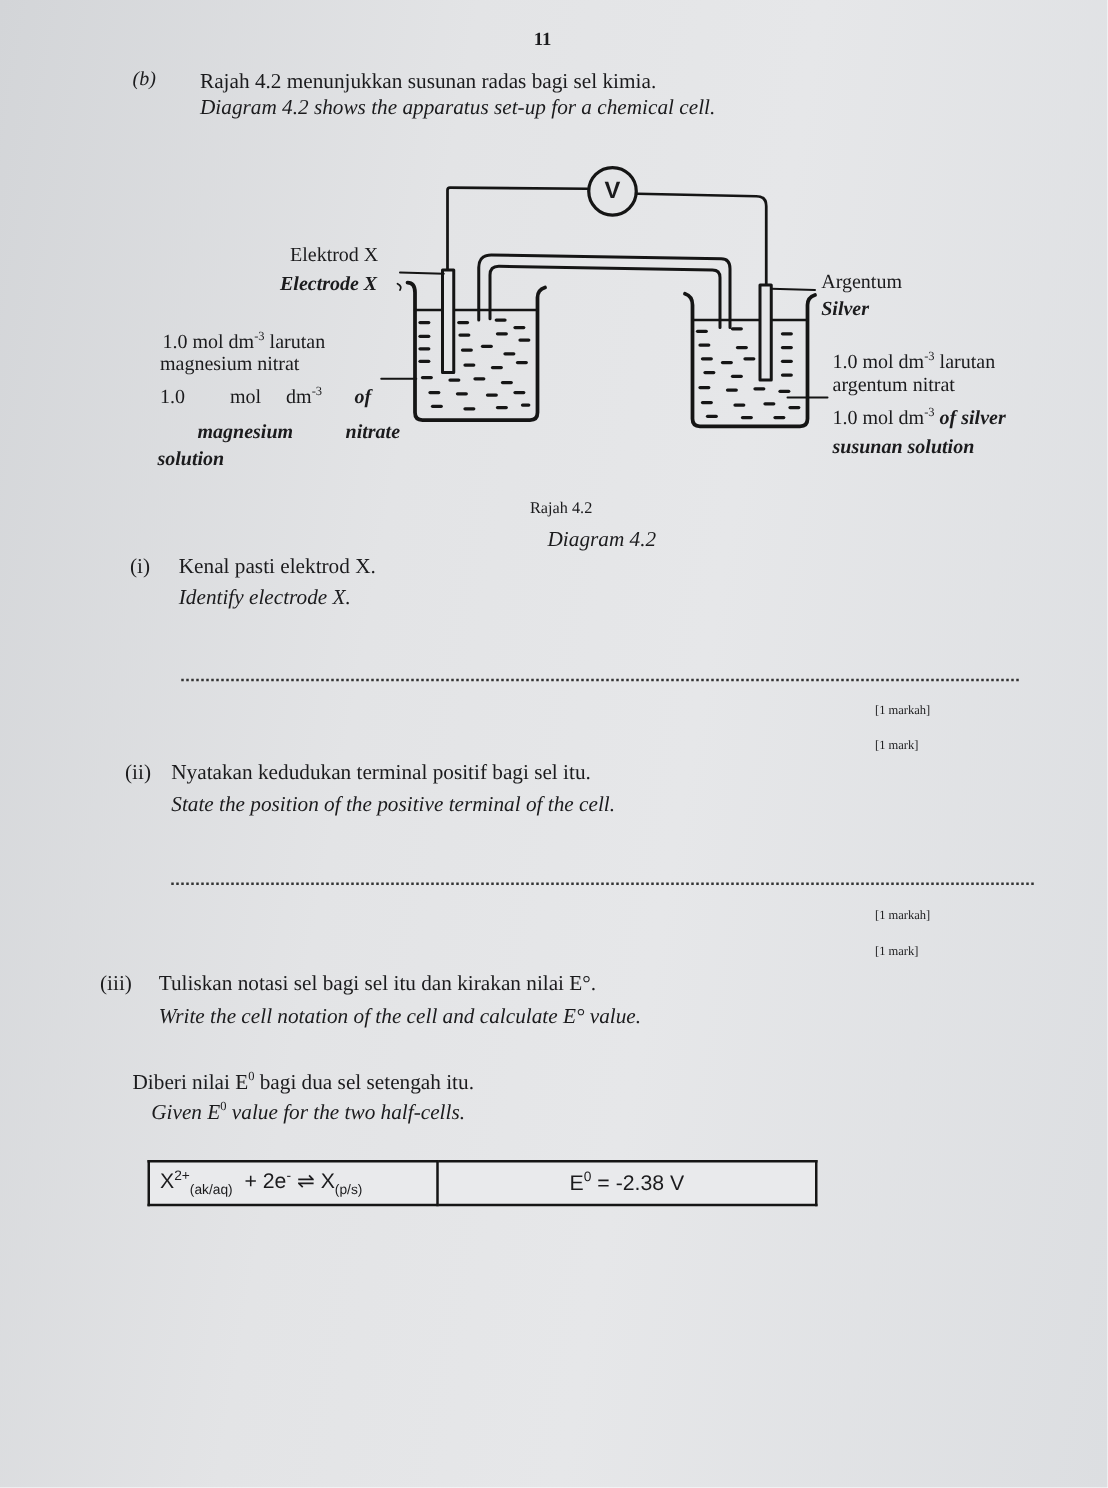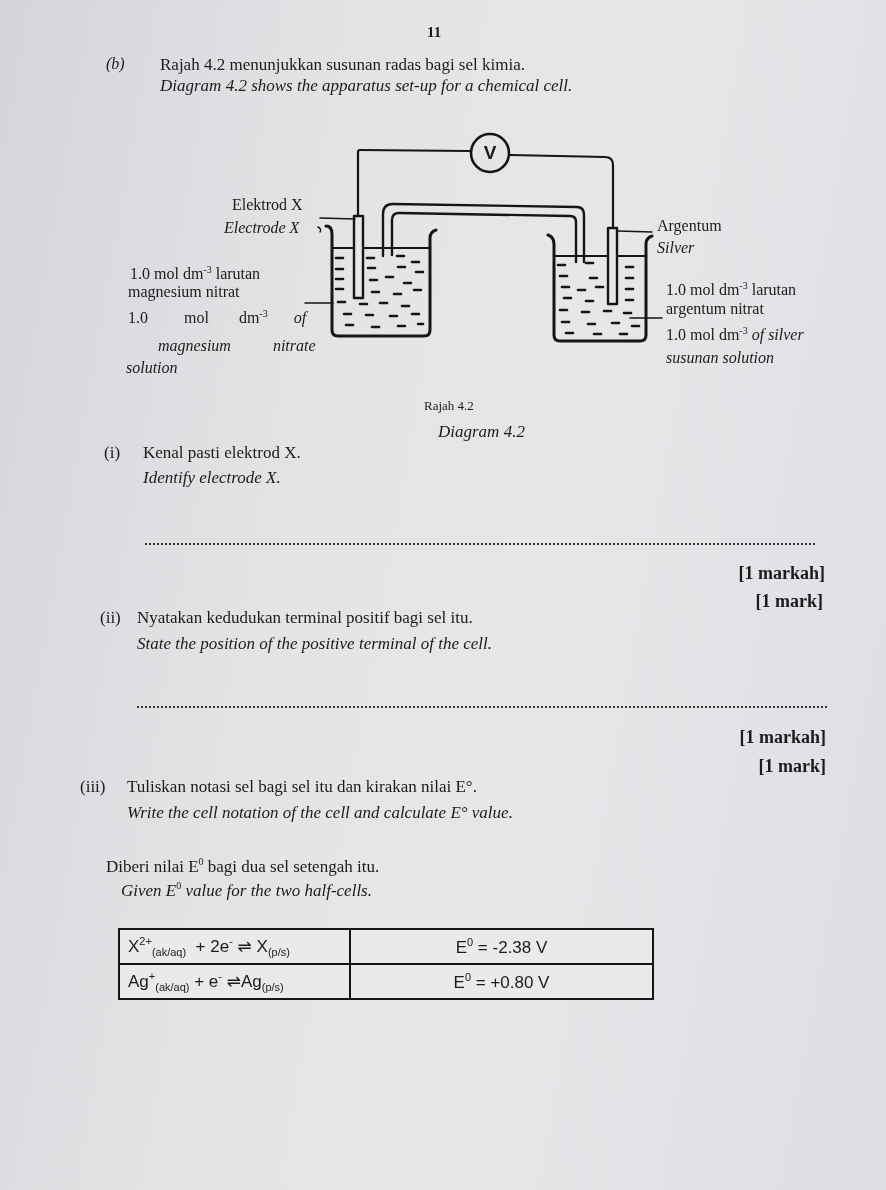--- a/index.html
+++ b/index.html
@@ -4,40 +4,40 @@
 <style>
   html, body { margin:0; padding:0; }
   body {
     width:886px; height:1190px; overflow:hidden;
     background: linear-gradient(100deg, #d3d5d8 0%, #e3e4e6 35%, #e6e7e9 60%, #dcdee1 100%);
     font-family: "Liberation Serif", "DejaVu Serif", serif;
     color:#1b1b1d;
     position:relative;
   }
   .abs { position:absolute; }
-  .it { font-style:italic; }
+  .it { font-style:italic;font-weight:bold; }
   .page-num { left:427px; top:24px; font-size:15px; font-weight:bold; }
   .part-label { left:106px; top:55px; font-size:16px; font-style:italic; }
   .intro-ms { left:160px; top:55px; font-size:17px; }
   .intro-en { left:160px; top:76px; font-size:17px; font-style:italic; }
 
   .lbl { font-size:16px; line-height:20px; white-space:nowrap; }
   .lbl sup { font-size:10px; }
 
   .caption-ms { left:424px; top:398px; font-size:13px; }
   .caption-en { left:438px; top:422px; font-size:17px; font-style:italic; }
 
   .q-num { font-size:17px; }
   .q-ms { font-size:17px; }
   .q-en { font-size:17px; font-style:italic; }
 
   .answer-line {
     border-bottom:2px dotted #333; height:0; 
   }
-  .mark { font-size:18px; text-align:right;font-weight:bold; }
+  .mark { font-size:10px; text-align:left; }
 
   table.eq {
     position:absolute; left:118px; top:928px; width:536px;
     border-collapse:collapse; background:#e9eaec;
   }
   table.eq td {
     border:2.5px solid #151515; height:33px; font-size:17px;
     font-family:"Liberation Sans","DejaVu Sans",sans-serif;
     padding:0 8px; white-space:nowrap;
   }
@@ -146,21 +146,21 @@
 <div class="abs lbl it" style="left:224px;top:218px;">Electrode X</div>
 
 <div class="abs lbl" style="left:130px;top:260px;">
   <span>1.0 mol dm</span><sup>-3</sup>
   <span>larutan</span>
 </div>
 <div class="abs lbl" style="left:128px;top:282px;">magnesium nitrat</div>
 <div class="abs lbl" style="left:128px;top:304px;width:190px;">
   <span>1.0</span>
   <span style="margin-left:32px;">mol</span>
-  <span style="margin-left:26px;">dm</span><sup>-3</sup>
+  <span style="margin-left:16px;">dm</span><sup>-3</sup>
   <span class="it" style="margin-left:22px;">of</span>
 </div>
 <div class="abs lbl it" style="left:126px;top:336px;margin-left:32px;">
   <span>magnesium</span>
   <span style="margin-left:38px;">nitrate</span>
 </div>
 <div class="abs lbl it" style="left:126px;top:358px;">solution</div>
 
 <div class="abs lbl" style="left:657px;top:216px;">Argentum</div>
 <div class="abs lbl it" style="left:657px;top:238px;">Silver</div>
@@ -211,25 +211,14 @@
       <span>X</span><sup>2+</sup><sub>(ak/aq)</sub>
       &nbsp;<span>+ 2e</span><sup>-</sup>
       <span>⇌</span>
       <span>X</span><sub>(p/s)</sub>
     </td>
     <td class="val">
       <span>E</span><sup>0</sup>
       <span>= -2.38 V</span>
     </td>
   </tr>
-  <tr>
-    <td>
-      <span>Ag</span><sup>+</sup><sub>(ak/aq)</sub>
-      <span>+ e</span><sup>-</sup>
-      <span>⇌</span><span>Ag</span><sub>(p/s)</sub>
-    </td>
-    <td class="val">
-      <span>E</span><sup>0</sup>
-      <span>= +0.80 V</span>
-    </td>
-  </tr>
 </tbody>
   </table>
 
 </body></html>

